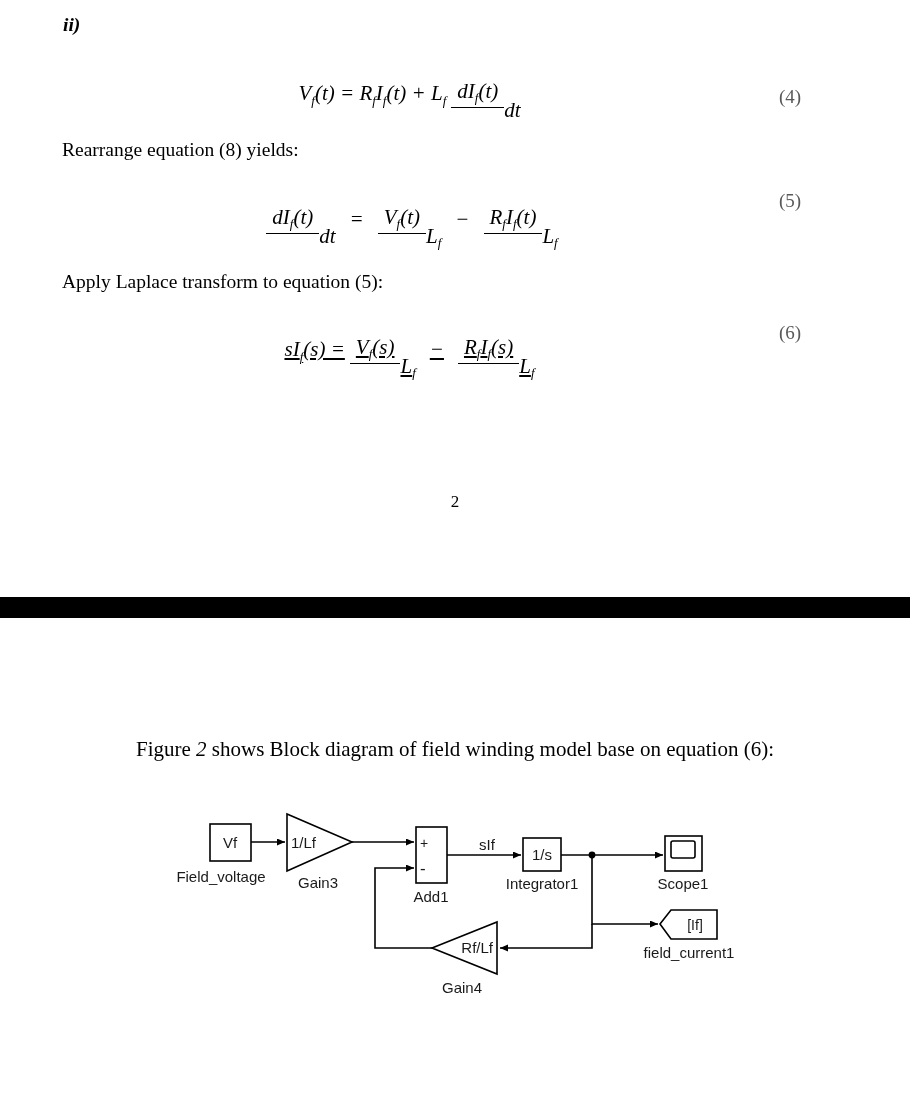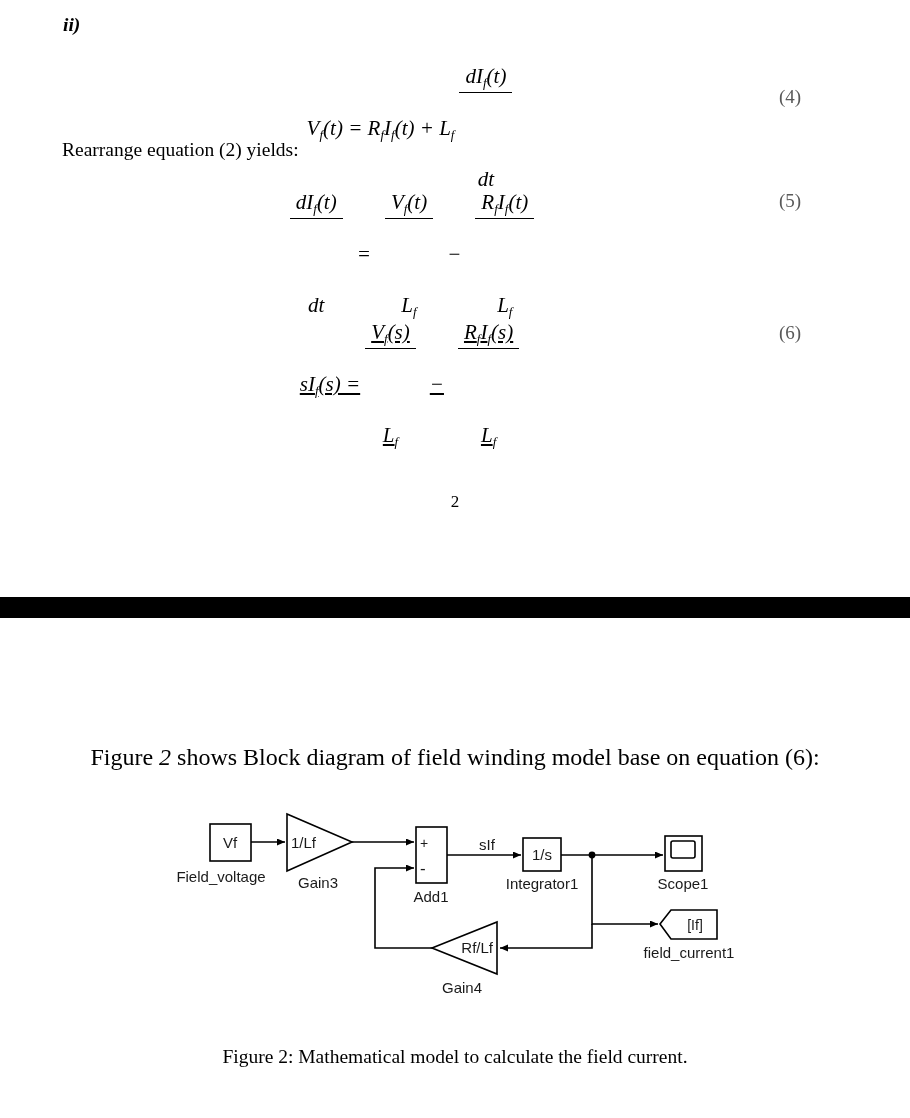--- a/index.html
+++ b/index.html
@@ -12,28 +12,28 @@
     font-style:italic; font-weight:bold; font-size:19.5px;
   }
   .bodytext { position:absolute; font-size:19.5px; }
   .eq {
     position:absolute; left:62px; width:700px;
     display:flex; align-items:center; justify-content:center;
     font-style:italic; font-size:21px; line-height:1.2;
   }
   .msub { font-size:13px; font-style:italic; position:relative; top:4px; }
   .eq > .msub { top:7px; }
-  .frac { display:inline-flex; flex-direction:column; align-items:center; margin:0 5px;gap:40px; }
+  .frac { display:inline-flex; flex-direction:row; align-items:center; margin:0 5px; }
   .frac .num { border-bottom:1.6px solid #000; padding:0 6px 3px; white-space:nowrap; }
   .frac .den { padding-top:3px; white-space:nowrap;margin-top:31px; }
   .op { margin:0 9px; }
   .eqnum { position:absolute; left:779px; font-size:19px; font-style:normal; color:#595959; }
   .pagenum { position:absolute; top:492px; left:0; width:100%; text-align:center; font-size:17px; }
   .divider { position:absolute; top:597px; left:0; width:910px; height:21px; background:#000; }
-  .intro { position:absolute; top:737px; left:0; width:100%; text-align:center; font-size:24px;margin-top:7px; }
+  .intro { position:absolute; top:737px; left:0; width:100%; text-align:center; font-size:21px; }
   .fig-ital { font-style:italic; }
   .caption { position:absolute; top:1046px; left:0; width:100%; text-align:center; font-size:19.5px; }
   .diagram { position:absolute; top:795px; left:0; }
   .dtxt { font-family:"Liberation Sans", sans-serif; font-size:15px; fill:#1a1a1a; }
   .dtxt-sm { font-family:"Liberation Sans", sans-serif; font-size:14px; fill:#1a1a1a; }
   .dtxt-plus { font-family:"Liberation Sans", sans-serif; font-size:14px; fill:#1a1a1a; }
   .dtxt-minus { font-family:"Liberation Sans", sans-serif; font-size:17px; fill:#1a1a1a; }
 </style>
 </head>
 <body>
@@ -55,21 +55,21 @@
     <span class="msub">f</span>
     <span class="frac">
       <span class="num">
         <span>dI</span><span class="msub">f</span><span>(t)</span>
       </span>
       <span class="den">dt</span>
     </span>
   </div>
   <div class="eqnum" style="top:86px;">(4)</div>
 
-  <div class="bodytext" style="top:139px; left:62px;">Rearrange equation (2) yields:</div>
+  <div class="bodytext" style="top:139px; left:62px;">Rearrange equation (8) yields:</div>
 
   <div class="eq" style="top:190px;">
     <span class="frac">
       <span class="num">
         <span>dI</span><span class="msub">f</span><span>(t)</span>
       </span>
       <span class="den">dt</span>
     </span>
     <span class="op">=</span>
     <span class="frac">
@@ -85,20 +85,21 @@
       <span class="num">
         <span>R</span><span class="msub">f</span><span>I</span><span class="msub">f</span><span>(t)</span>
       </span>
       <span class="den">
         <span>L</span><span class="msub">f</span>
       </span>
     </span>
   </div>
   <div class="eqnum" style="top:190px;">(5)</div>
 
+  <div class="bodytext" style="top:271px; left:62px;">Apply Laplace transform to equation (5):</div>
 
   <div class="eq" style="top:320px;text-decoration:underline;">
     <span>sI</span>
     <span class="msub">f</span>
     <span>(s) =</span>
     <span class="frac">
       <span class="num">
         <span>V</span><span class="msub">f</span><span>(s)</span>
       </span>
       <span class="den">
@@ -168,15 +169,14 @@
 
     <polygon points="660,924 671,910 717,910 717,939 671,939" fill="#fff" stroke="#000" stroke-width="1.6"></polygon>
     <text class="dtxt-sm" x="695" y="930" text-anchor="middle">[If]</text>
     <text class="dtxt" x="689" y="958" text-anchor="middle">field_current1</text>
 
     <polygon points="497,922 497,974 432,948" fill="#fff" stroke="#000" stroke-width="1.6"></polygon>
     <text class="dtxt" x="493" y="953" text-anchor="end">Rf/Lf</text>
     <text class="dtxt" x="462" y="993" text-anchor="middle">Gain4</text>
   </svg>
 
-  <div class="caption">Figure 2: Mathematical model to calculate the field current.</div>
 
 </div>
 
 </body></html>

